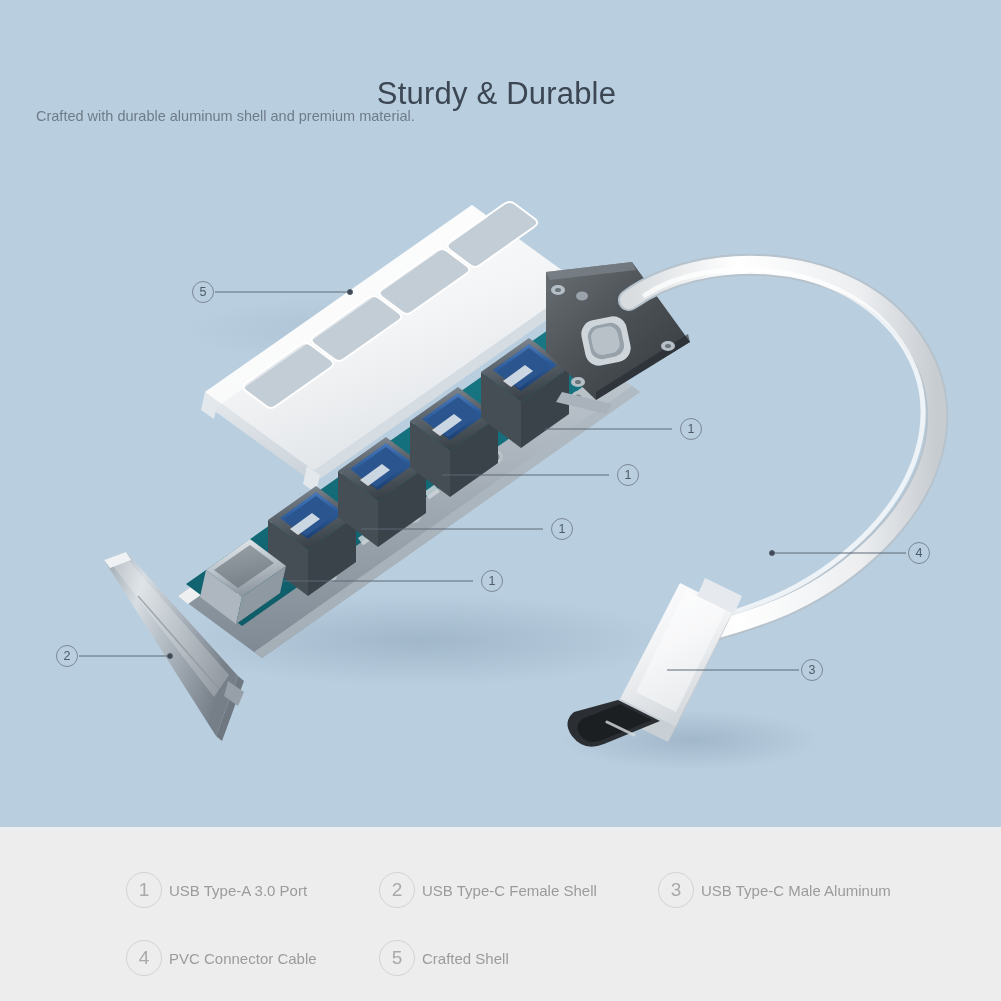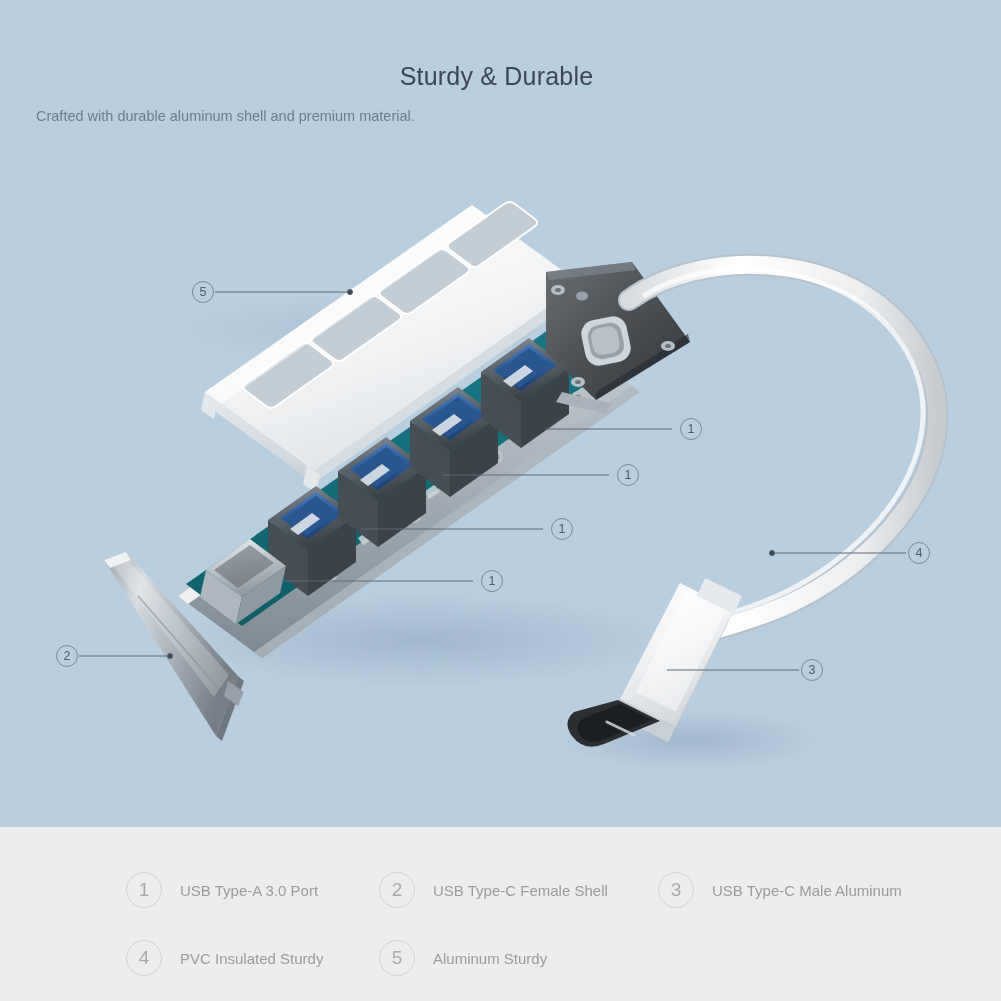--- a/index.html
+++ b/index.html
@@ -24,24 +24,24 @@
   .hero {
     position: absolute;
     left: 0; top: 0;
     width: 1001px;
     height: 827px;
     background: #b9cfe0;
     overflow: hidden;
   }
   .hero-title {
     position: absolute;
-    left: 0; top: 62px;
+    left: 0; top: 76px;
     width: 993px;
     text-align: center;
-    font-size: 25px;
+    font-size: 31px;
     font-weight: 300;
     letter-spacing: .2px;
     color: #3c4753;
   }
   .hero-sub {
     position: absolute;
     left: 0; top: 108px;
     width: 833px;
     text-align: left;
     font-size: 14.5px;
@@ -106,21 +106,21 @@
     border: 1px solid #d2d2d2;
     color: #a9a9a9;
     font-size: 19px;
     font-weight: 300;
     line-height: 34px;
     text-align: center;
     box-sizing: border-box;
     flex: 0 0 auto;
   }
   .legend-label {
-    margin-left: 18px;
+    margin-left: 7px;
     font-size: 15px;
     color: #9b9b9b;
     font-weight: 400;
     white-space: nowrap;
   }
 </style>
 </head>
 <body>
 
 <div id="page">
@@ -412,23 +412,23 @@
       </div>
       <div class="legend-item c3">
         <div class="legend-num">3</div>
         <div class="legend-label">USB Type-C Male Aluminum</div>
       </div>
     </div>
 
     <div class="legend-row r2">
       <div class="legend-item c1">
         <div class="legend-num">4</div>
-        <div class="legend-label">PVC Insulated Sturdy</div>
+        <div class="legend-label">PVC Connector Cable</div>
       </div>
       <div class="legend-item c2">
         <div class="legend-num">5</div>
-        <div class="legend-label">Aluminum Sturdy</div>
+        <div class="legend-label">Crafted Shell</div>
       </div>
     </div>
 
   </div>
 
 </div>
 
 </body></html>

